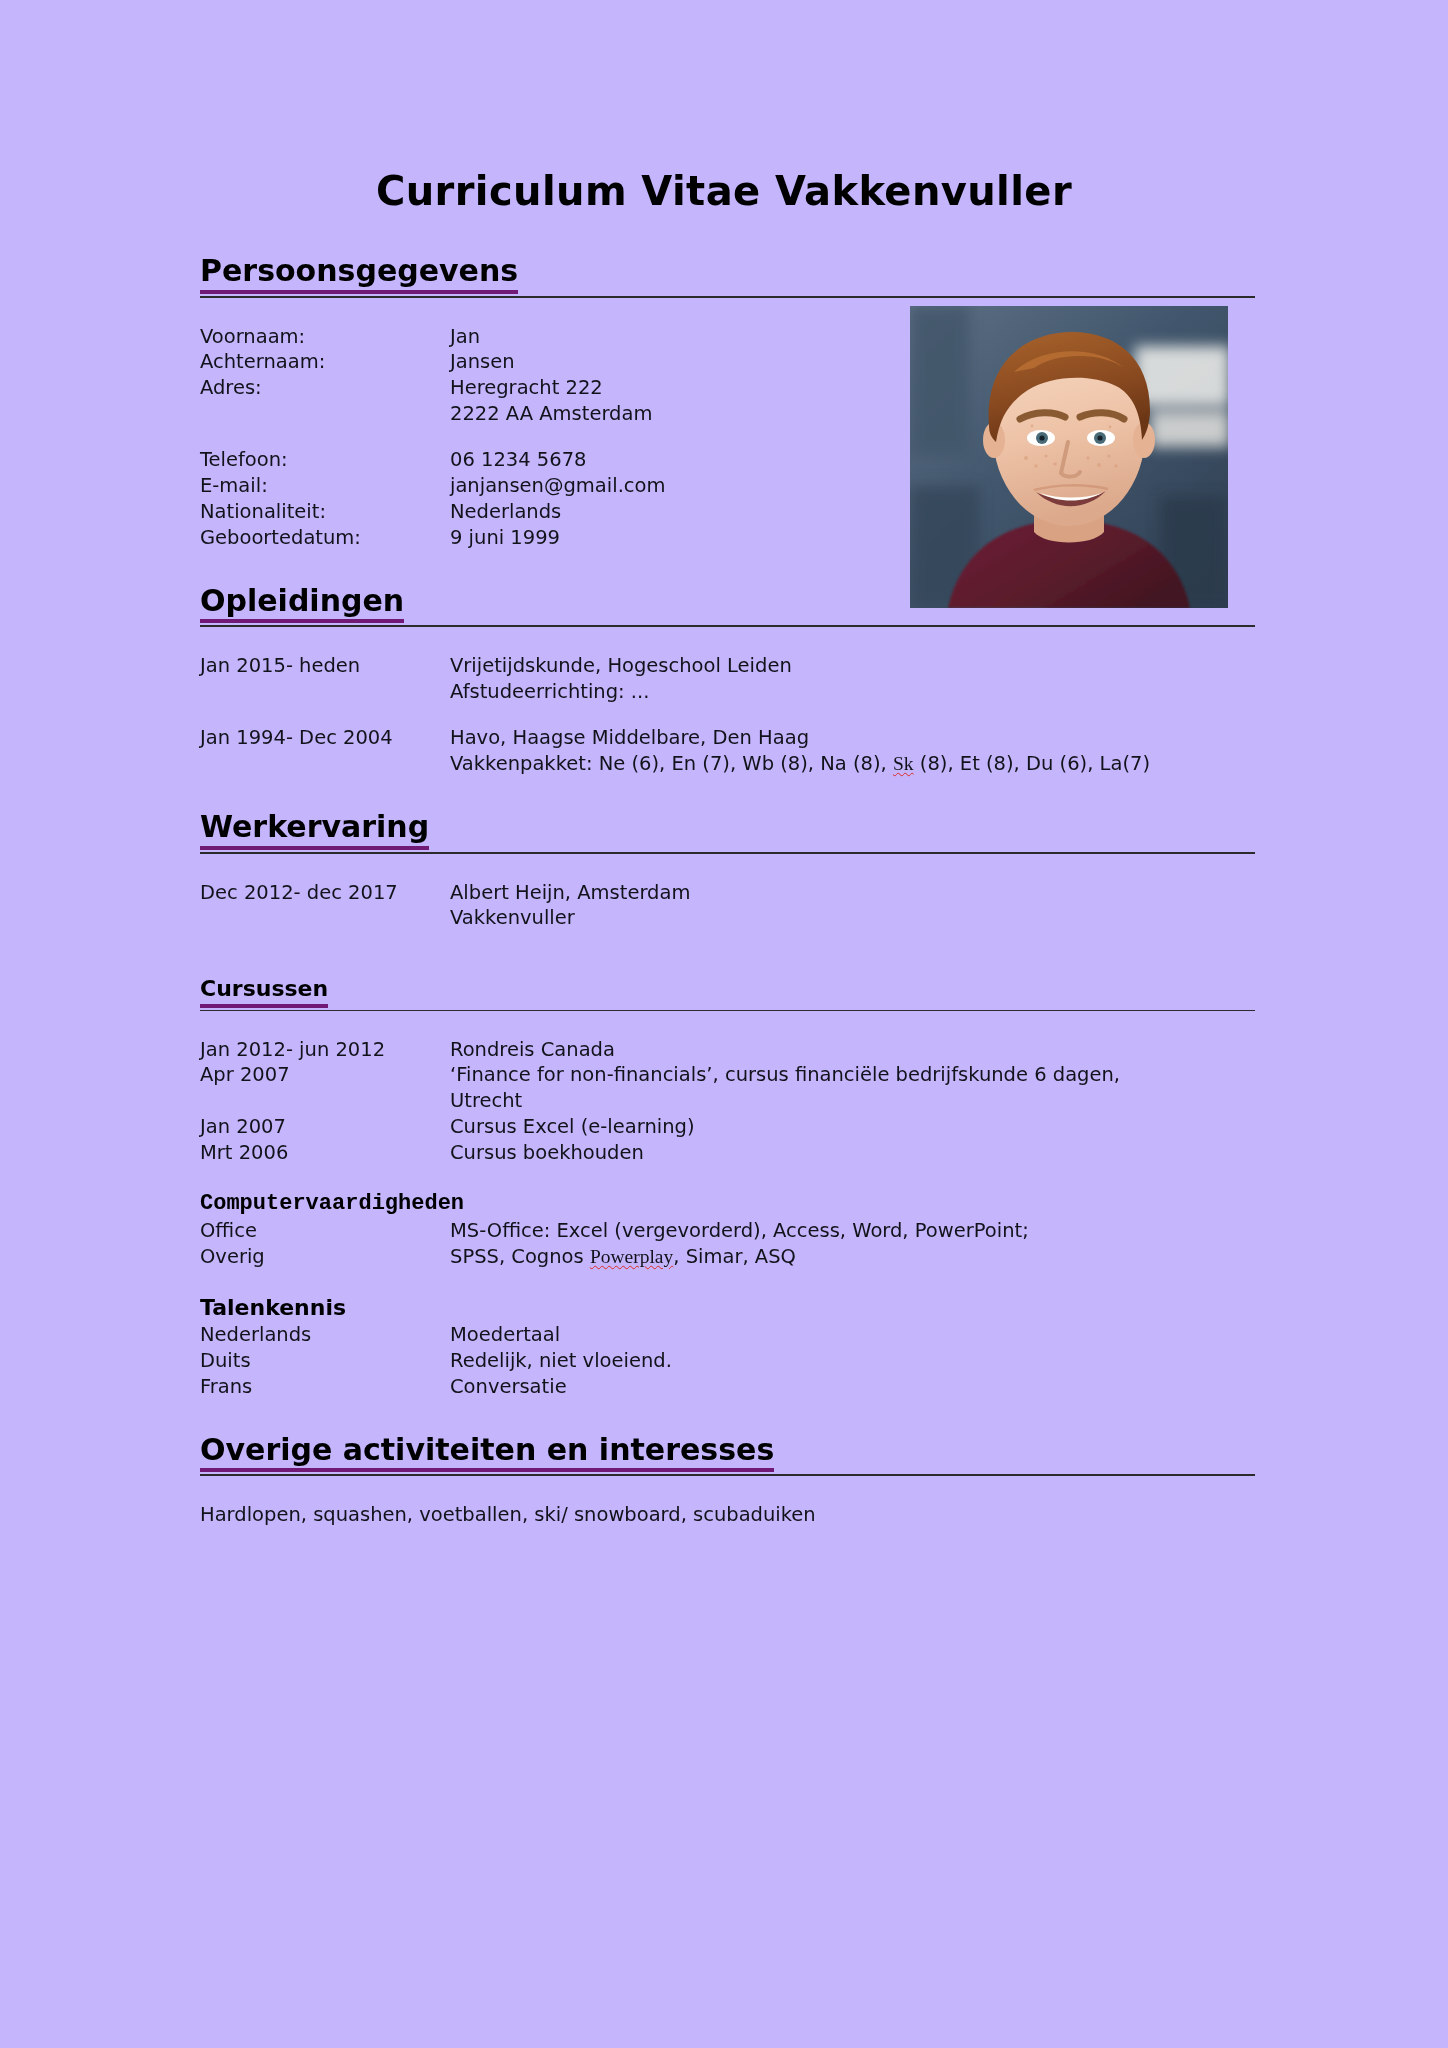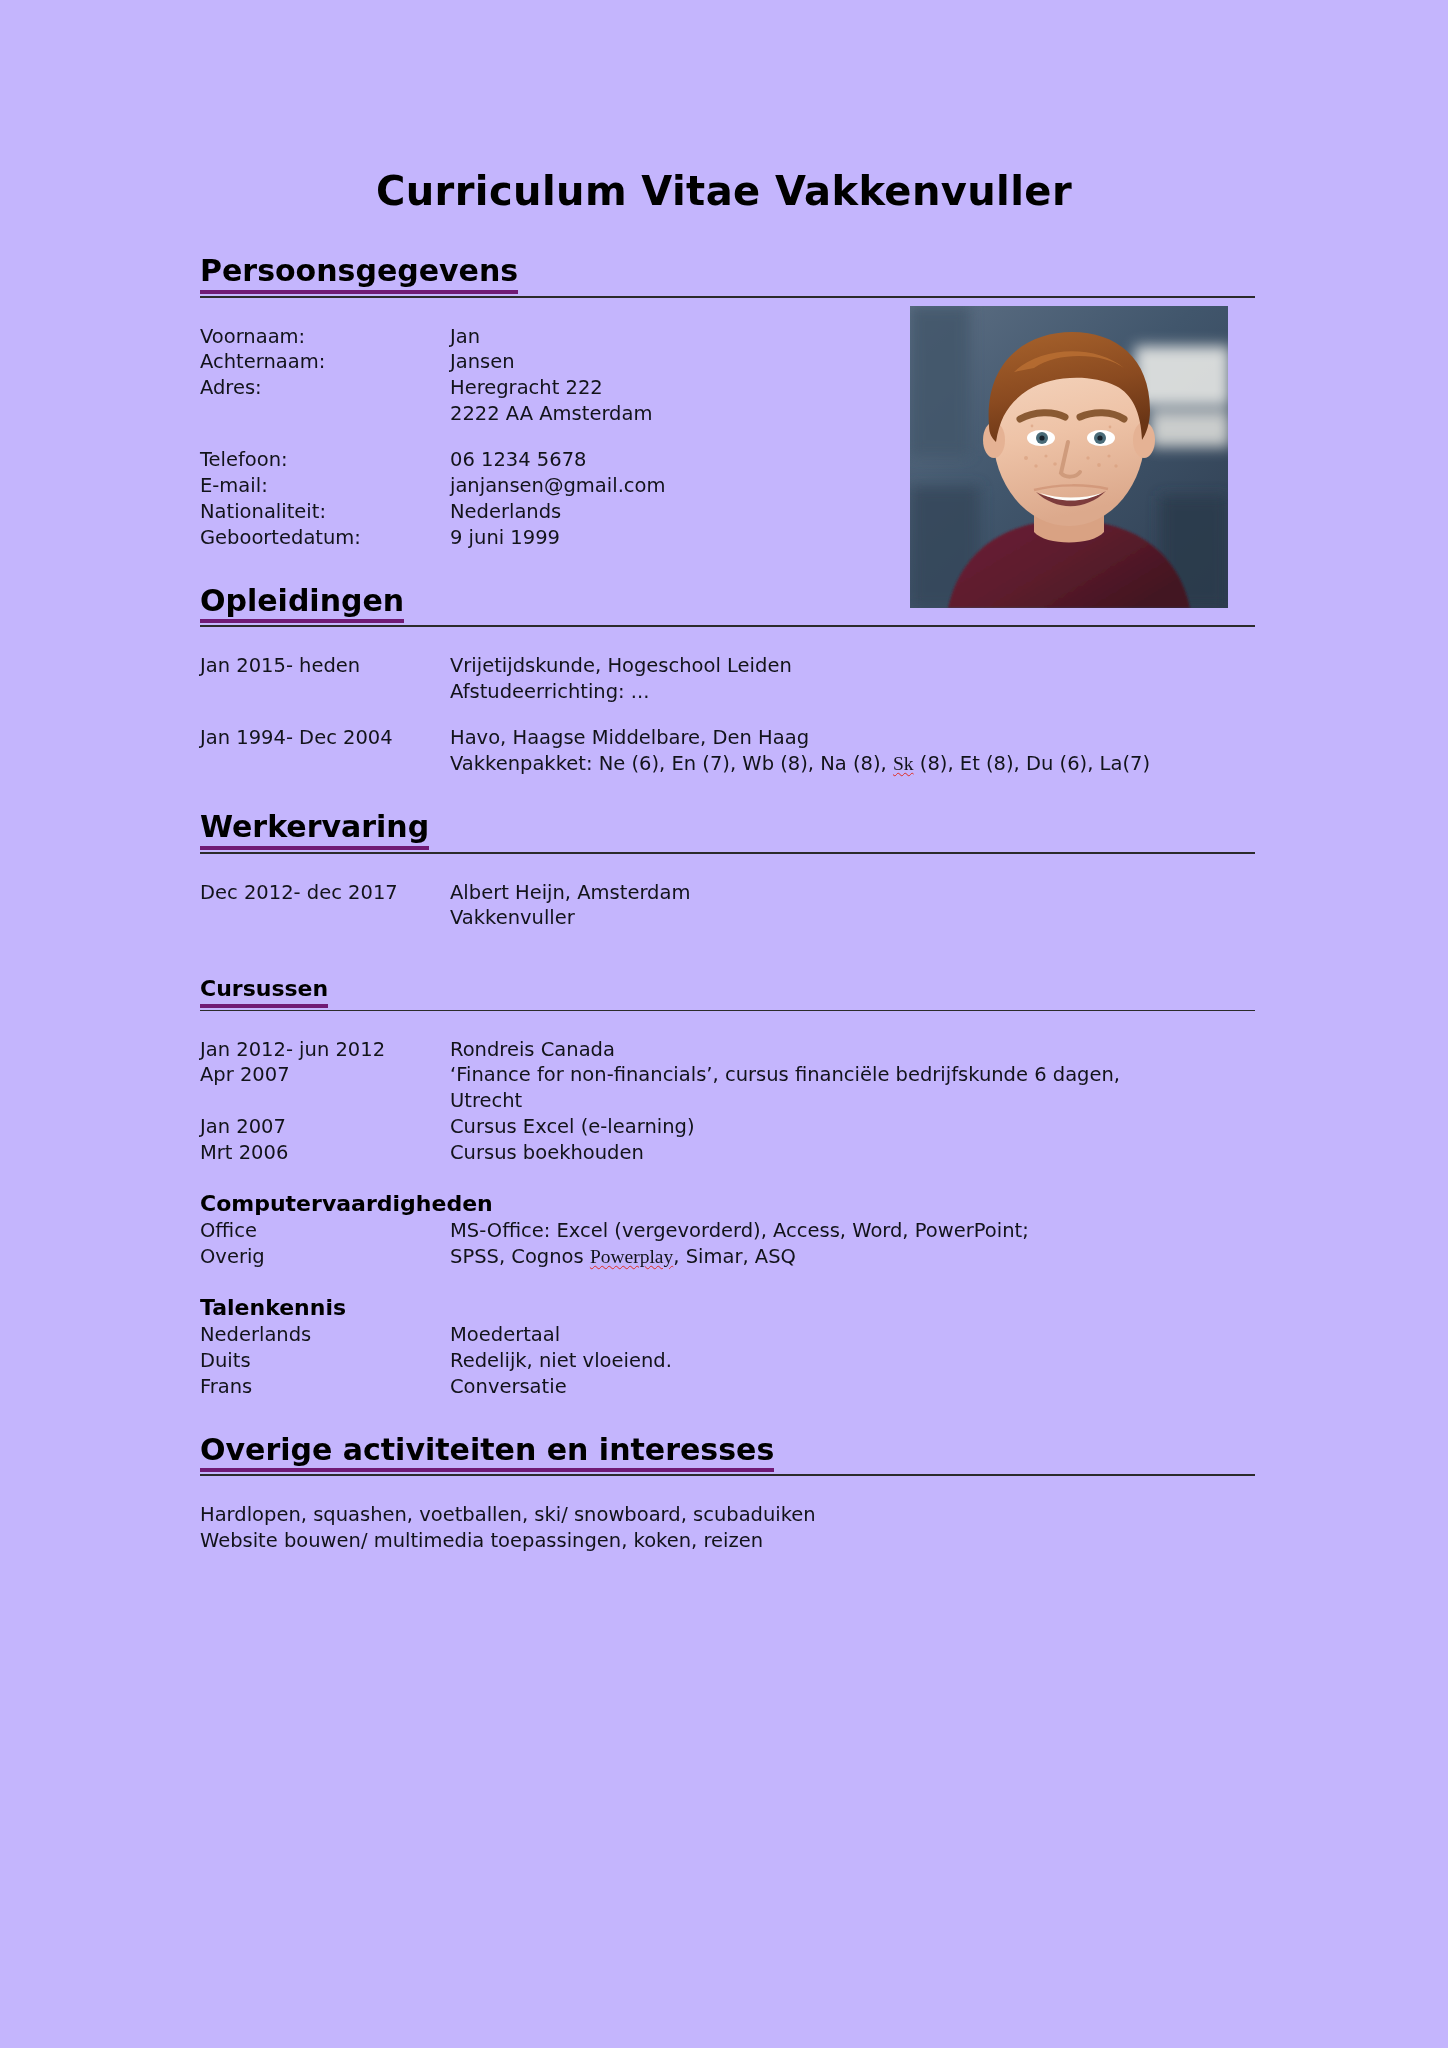--- a/index.html
+++ b/index.html
@@ -326,21 +326,21 @@
         <tr>
           <td class="c1">Mrt 2006</td>
           <td class="c2">Cursus boekhouden</td>
         </tr>
       </tbody>
     </table>
 
     <div class="gap-m"></div>
 
     
-    <h2 class="section small" style="border-bottom:none;">Computervaardigheden</h2>
+    <h2 class="section small" style="border-bottom:none;font-family:Liberation Mono, monospace;">Computervaardigheden</h2>
 
     <table class="rows tight">
       <tbody>
         <tr>
           <td class="c1">Office</td>
           <td class="c2">MS-Office: Excel (vergevorderd), Access, Word, PowerPoint;</td>
         </tr>
         <tr>
           <td class="c1">Overig</td>
           <td class="c2"><span>SPSS, Cognos </span><span class="misspell">Powerplay</span><span>, Simar, ASQ</span></td>
@@ -374,17 +374,16 @@
 
     
     <div class="sec-head-wrap">
       <h2 class="section">Overige activiteiten en interesses</h2>
       <div class="rule"></div>
     </div>
     <div class="gap-m"></div>
 
     <div style="font-size:19.5px; line-height:1.33;">
       <div>Hardlopen, squashen, voetballen, ski/ snowboard, scubaduiken</div>
-      <div>Website bouwen/ multimedia toepassingen, koken, reizen</div>
     </div>
 
   </div>
 </div>
 
 </body></html>

